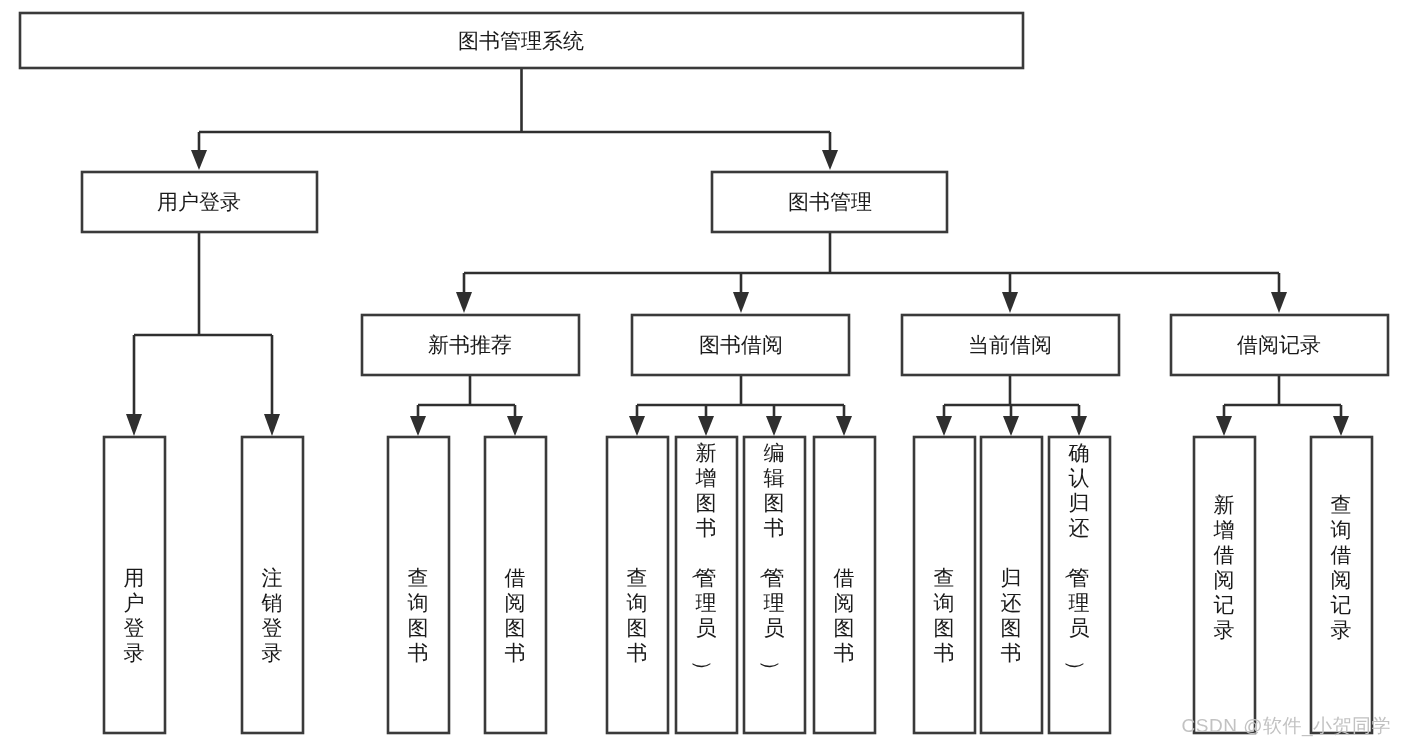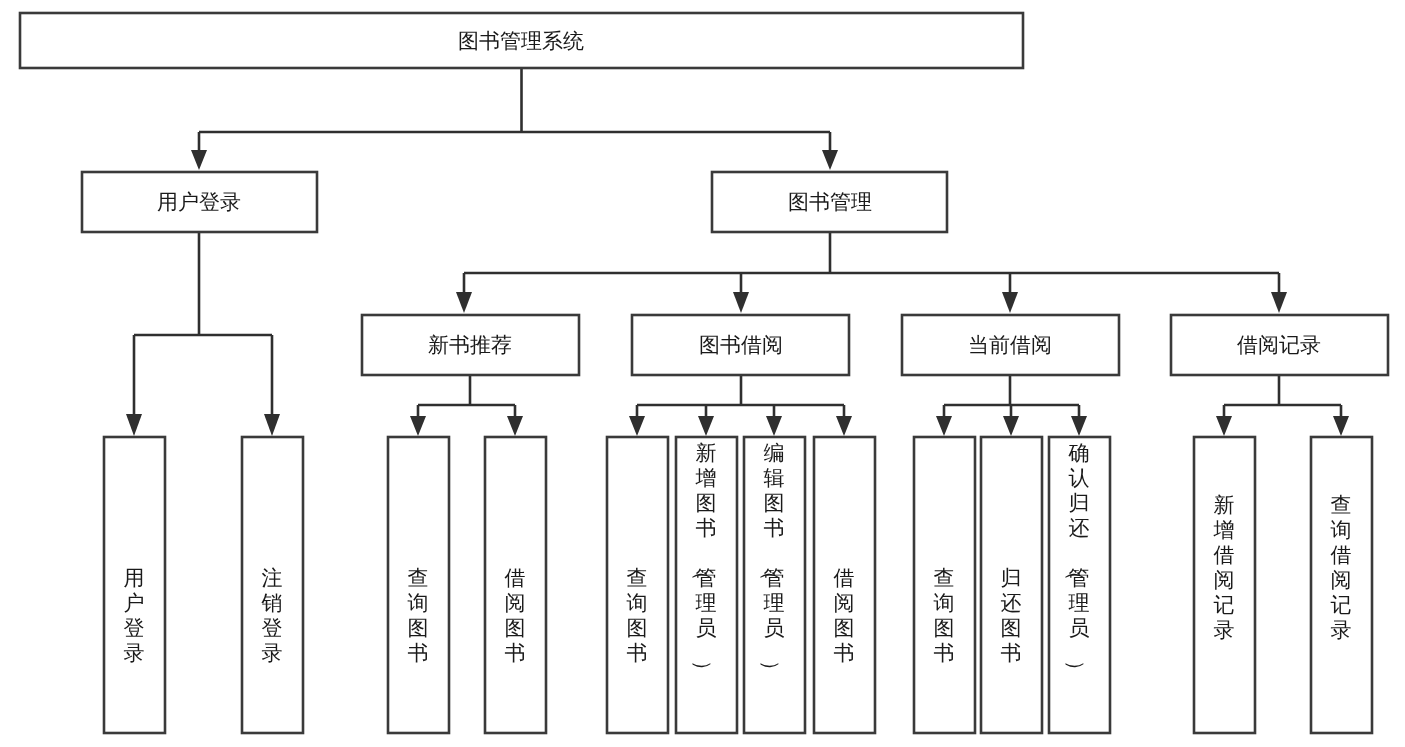--- a/index.html
+++ b/index.html
@@ -244,14 +244,15 @@
       <text class="node-label-vert" x="1224" y="512"><tspan x="1224" dy="0">新</tspan><tspan x="1224" dy="25">增</tspan><tspan x="1224" dy="25">借</tspan><tspan x="1224" dy="25">阅</tspan><tspan x="1224" dy="25">记</tspan><tspan x="1224" dy="25">录</tspan></text>
     </g>
 
     <g>
       <rect class="nodebox" x="1311" y="437" width="61" height="296"></rect>
       <text class="node-label-vert" x="1341" y="512"><tspan x="1341" dy="0">查</tspan><tspan x="1341" dy="25">询</tspan><tspan x="1341" dy="25">借</tspan><tspan x="1341" dy="25">阅</tspan><tspan x="1341" dy="25">记</tspan><tspan x="1341" dy="25">录</tspan></text>
     </g>
 
   </svg>
 
+  <div class="watermark">CSDN @软件_小贺同学</div>
 
 </div>
 
 </body></html>

